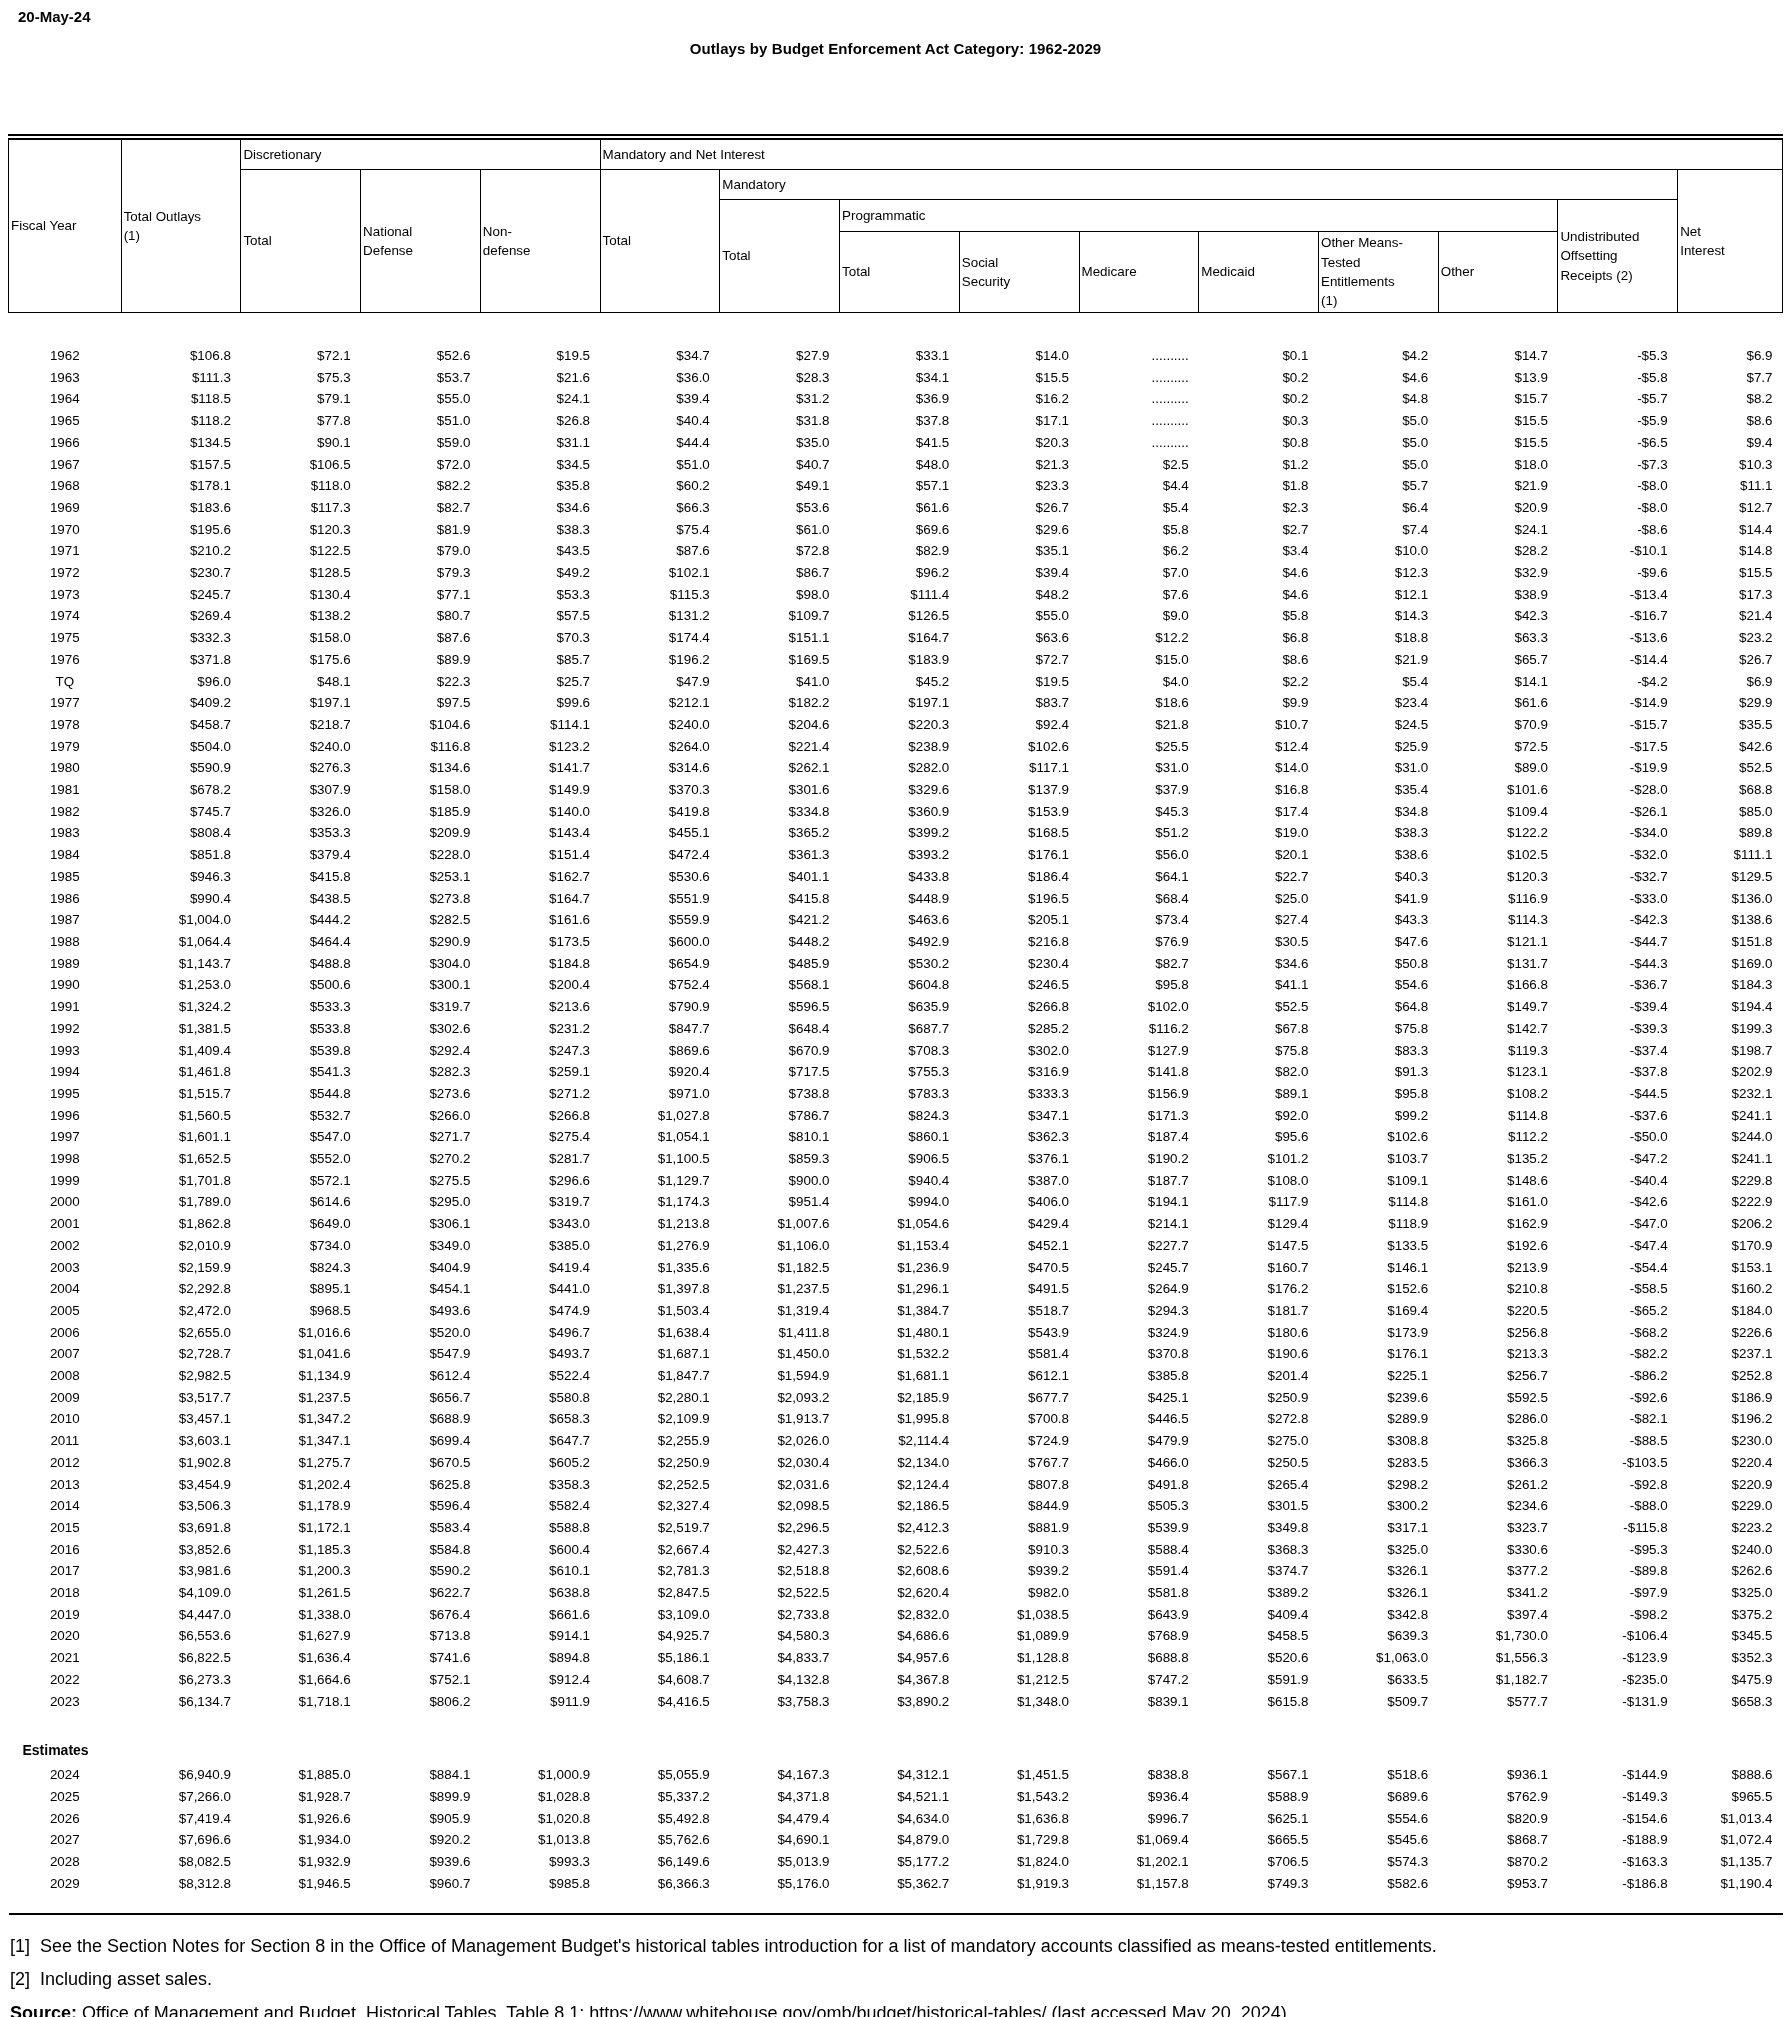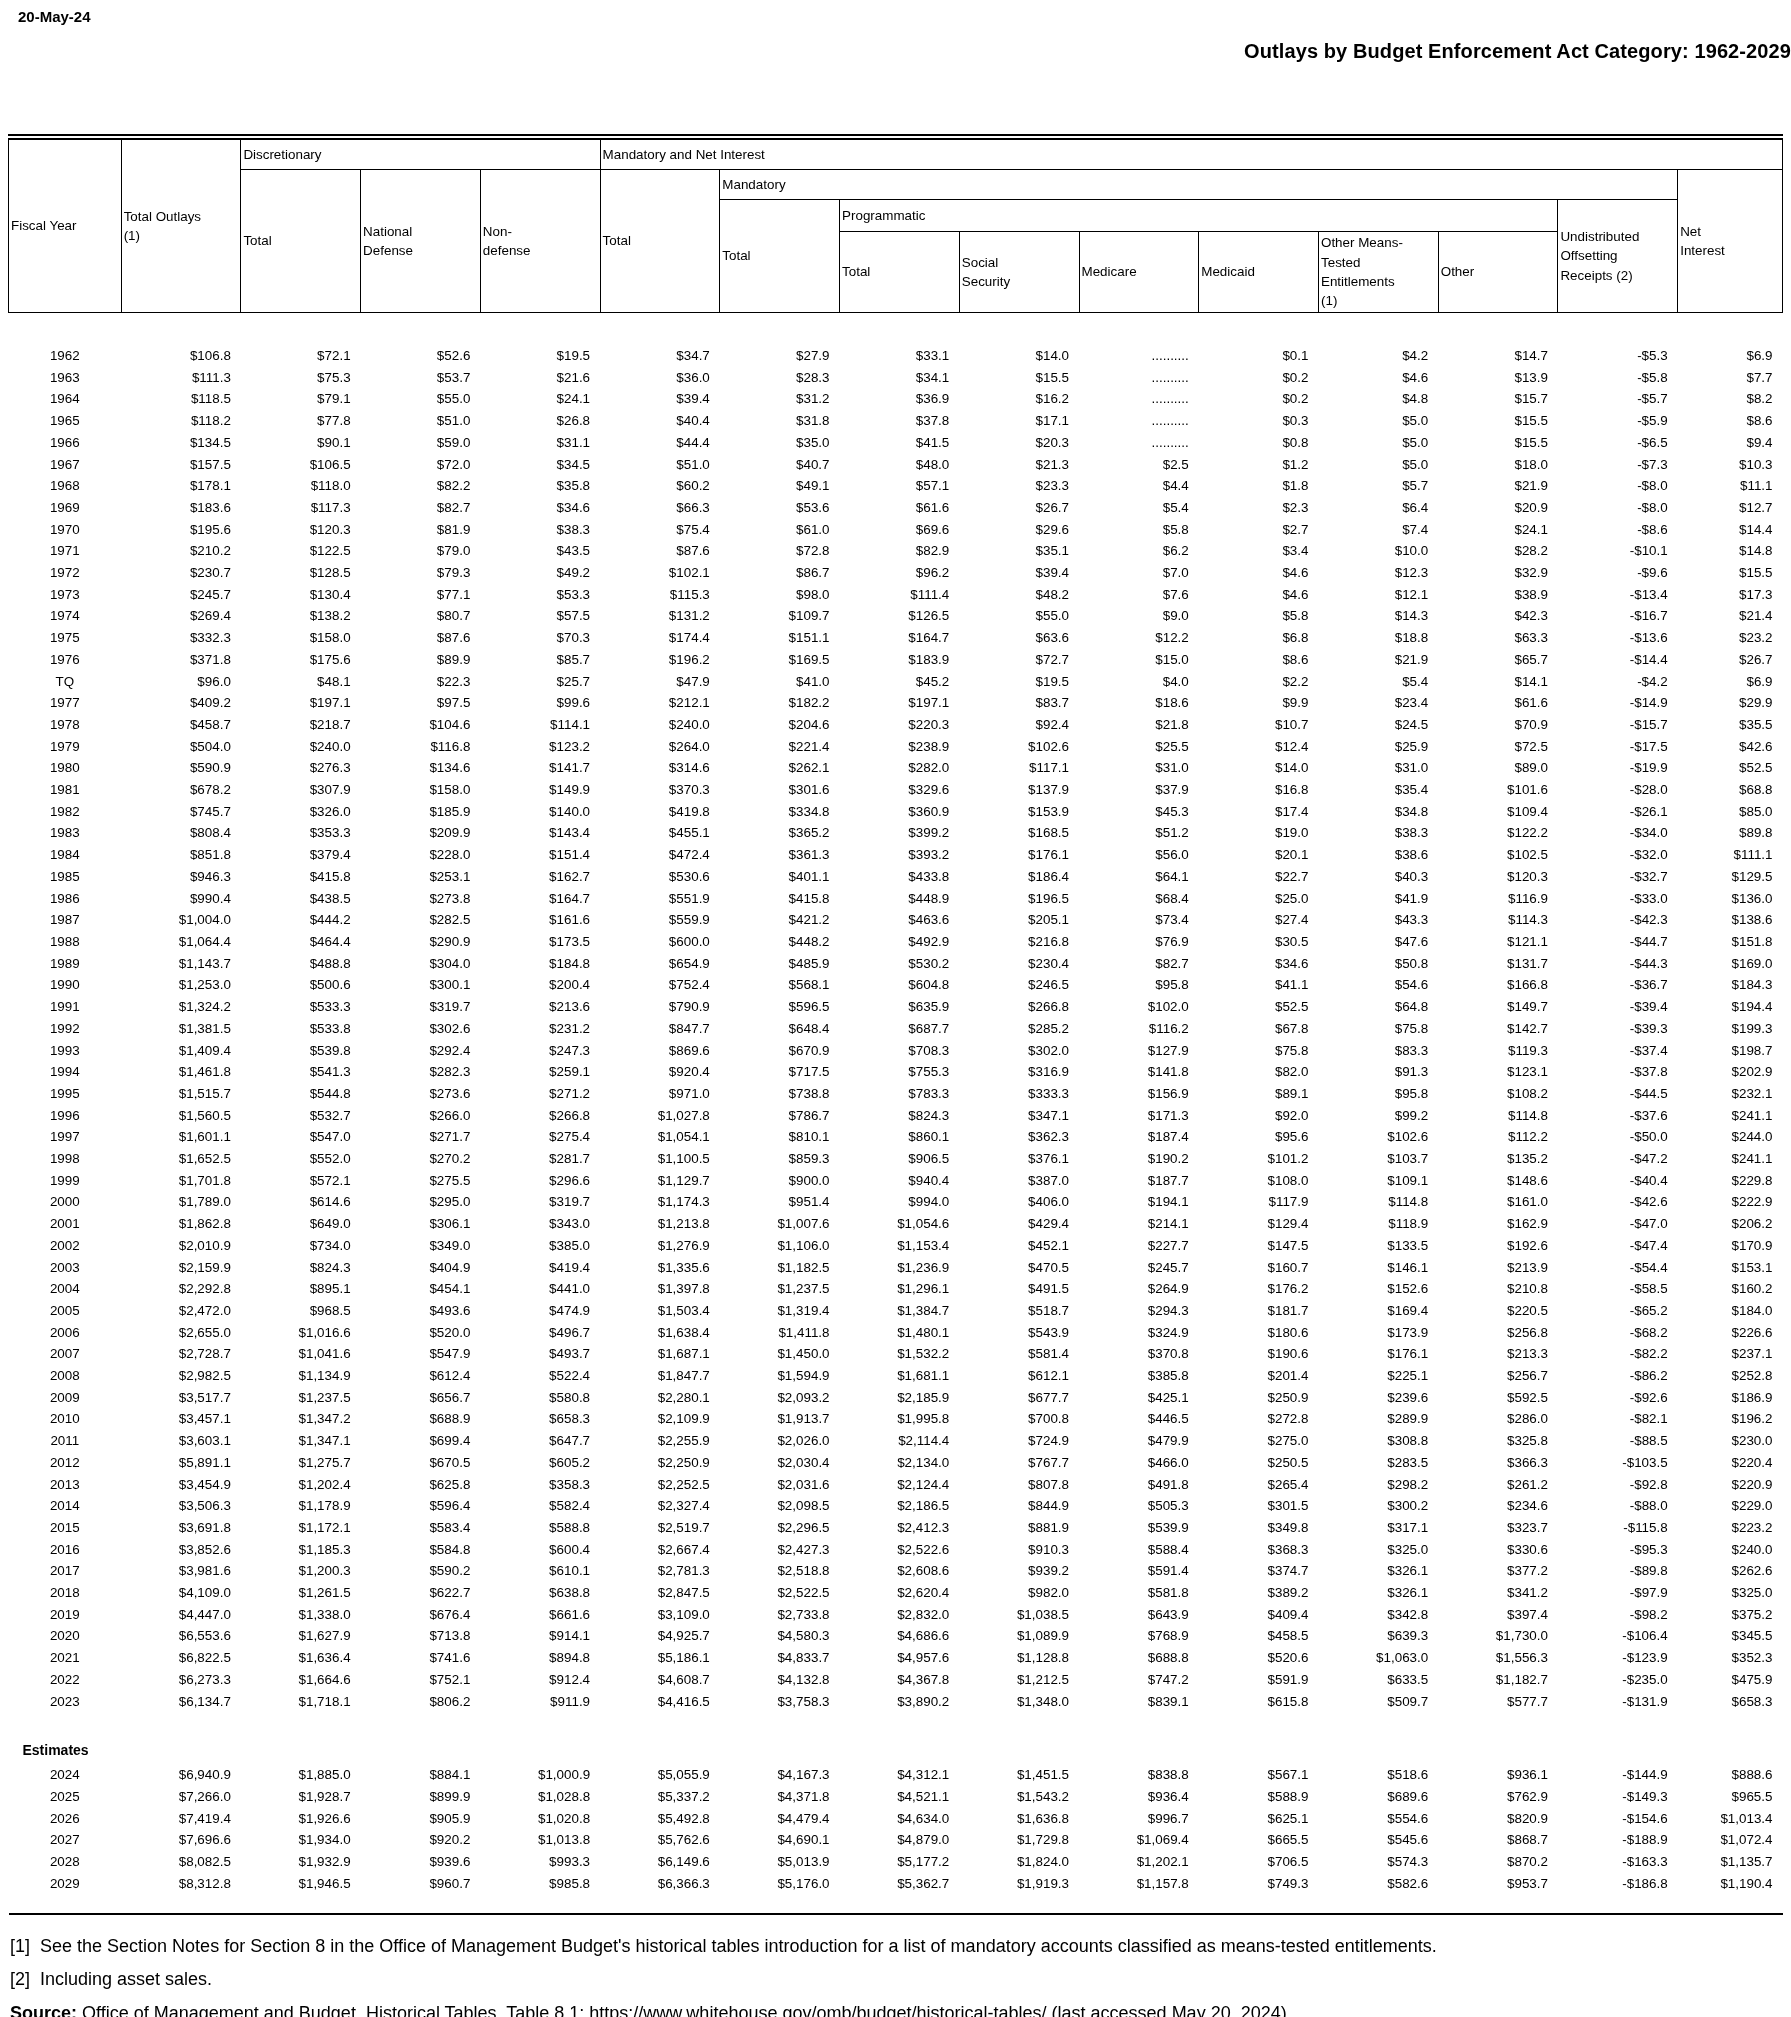--- a/index.html
+++ b/index.html
@@ -4,21 +4,21 @@
 <style>
   html,body{margin:0;padding:0;}
   body{
     width:1791px;height:2017px;overflow:hidden;position:relative;
     background:#fff;color:#000;
     font-family:"Liberation Sans","DejaVu Sans",sans-serif;
     -webkit-font-smoothing:antialiased;
   }
   .date{position:absolute;left:18px;top:8px;font-size:15px;font-weight:bold;}
   .titleblock{position:absolute;left:0;top:40px;width:100%;text-align:center;}
-  .title{font-size:20px;font-weight:bold;letter-spacing:.1px;text-align:right;}
+  .title{font-size:15px;font-weight:bold;letter-spacing:.1px;}
   .subtitle{font-size:13.4px;margin-top:10px;}
   .tablewrap{position:absolute;left:8px;top:134px;width:1775px;}
   table{
     width:100%;border-collapse:collapse;table-layout:fixed;
     border-top:6px double #000;border-bottom:2.5px solid #000;
   }
   th{
     border:1.6px solid #000;font-weight:normal;font-size:13.4px;
     text-align:left;vertical-align:middle;white-space:pre-line;
     padding:1px 2px;line-height:1.45;
@@ -975,21 +975,21 @@
           <td>$724.9</td>
           <td>$479.9</td>
           <td>$275.0</td>
           <td>$308.8</td>
           <td>$325.8</td>
           <td>-$88.5</td>
           <td>$230.0</td>
         </tr>
         <tr>
           <td class="fy">2012</td>
-          <td>$5,891.1</td>
+          <td>$1,902.8</td>
           <td>$1,275.7</td>
           <td>$670.5</td>
           <td>$605.2</td>
           <td>$2,250.9</td>
           <td>$2,030.4</td>
           <td>$2,134.0</td>
           <td>$767.7</td>
           <td>$466.0</td>
           <td>$250.5</td>
           <td>$283.5</td>

